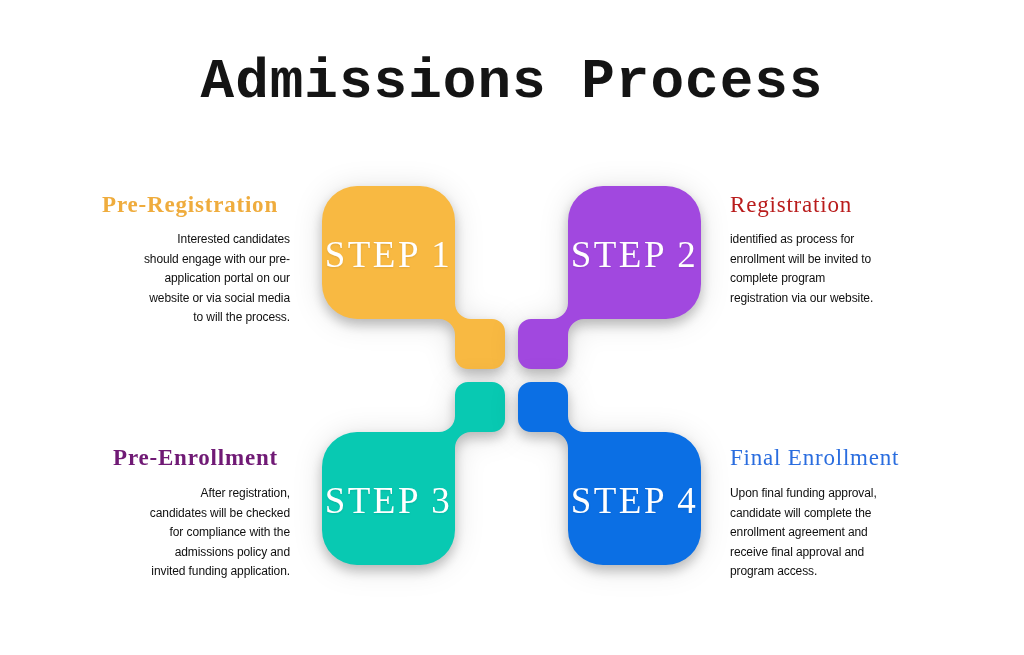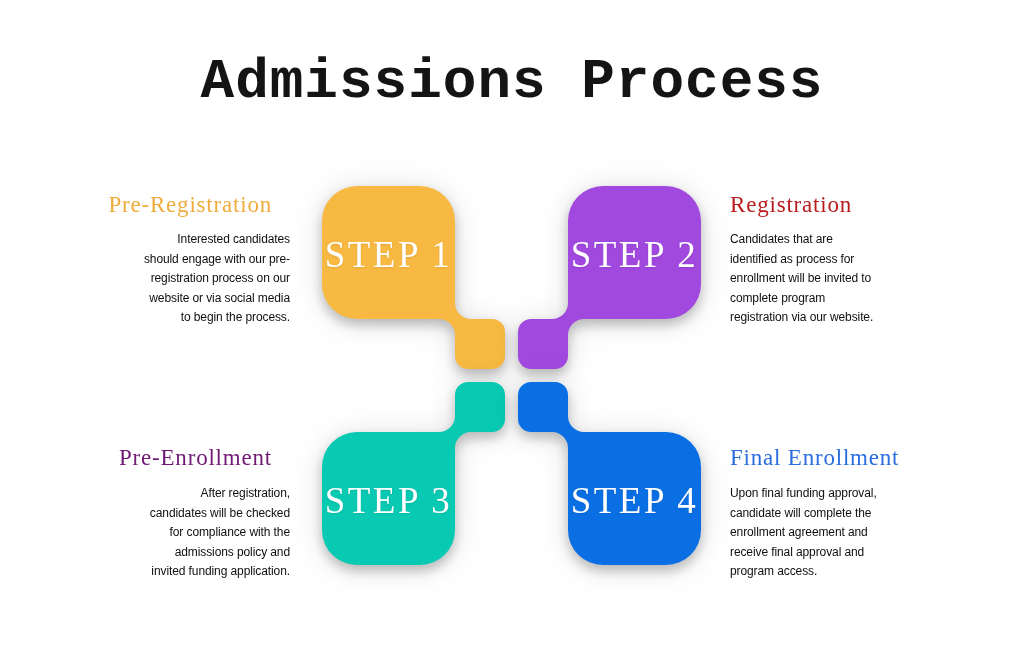--- a/index.html
+++ b/index.html
@@ -28,21 +28,21 @@
   .pos-s3{left:322px;top:432px;}
   .pos-s4{left:568px;top:432px;}
   .text-block{position:absolute;width:205px;}
   .align-right{text-align:right;left:85px;}
   .align-left{text-align:left;left:730px;}
   .heading{
     position:absolute;width:100%;
     font-family:"Liberation Serif",serif;font-weight:400;font-size:23px;
     letter-spacing:0.8px;line-height:26px;white-space:nowrap;
   }
-  .align-right .heading{right:18px;}
+  .align-right .heading{right:12px;font-weight:bold;}
   .desc{
     position:absolute;width:100%;
     font-weight:400;font-size:12px;line-height:19.5px;color:#0f0f0f;
     letter-spacing:-0.1px;
   }
   .desc div{white-space:nowrap;}
   .hd-row1{top:192px;}
   .hd-row2{top:445px;}
   .ds-row1{top:230px;}
   .ds-row2{top:484px;}
@@ -80,30 +80,29 @@
   </div>
   <div class="step-label pos-s4">
     <span>STEP 4</span>
   </div>
 
   <div class="text-block align-right">
     <div class="heading hd-row1" style="color: rgb(239, 172, 61);">Pre-Registration</div>
     <div class="desc ds-row1">
       <div>Interested candidates</div>
       <div>should engage with our pre-</div>
-      <div>registration process on our</div>
+      <div>application portal on our</div>
       <div>website or via social media</div>
-      <div>to begin the process.</div>
+      <div>to will the process.</div>
     </div>
   </div>
 
   <div class="text-block align-left">
     <div class="heading hd-row1" style="color: #b91c1c;">Registration</div>
     <div class="desc ds-row1">
-      <div>Candidates that are</div>
       <div>identified as process for</div>
       <div>enrollment will be invited to</div>
       <div>complete program</div>
       <div>registration via our website.</div>
     </div>
   </div>
 
   <div class="text-block align-right">
     <div class="heading hd-row2" style="color: #701a75;">Pre-Enrollment</div>
     <div class="desc ds-row2">

